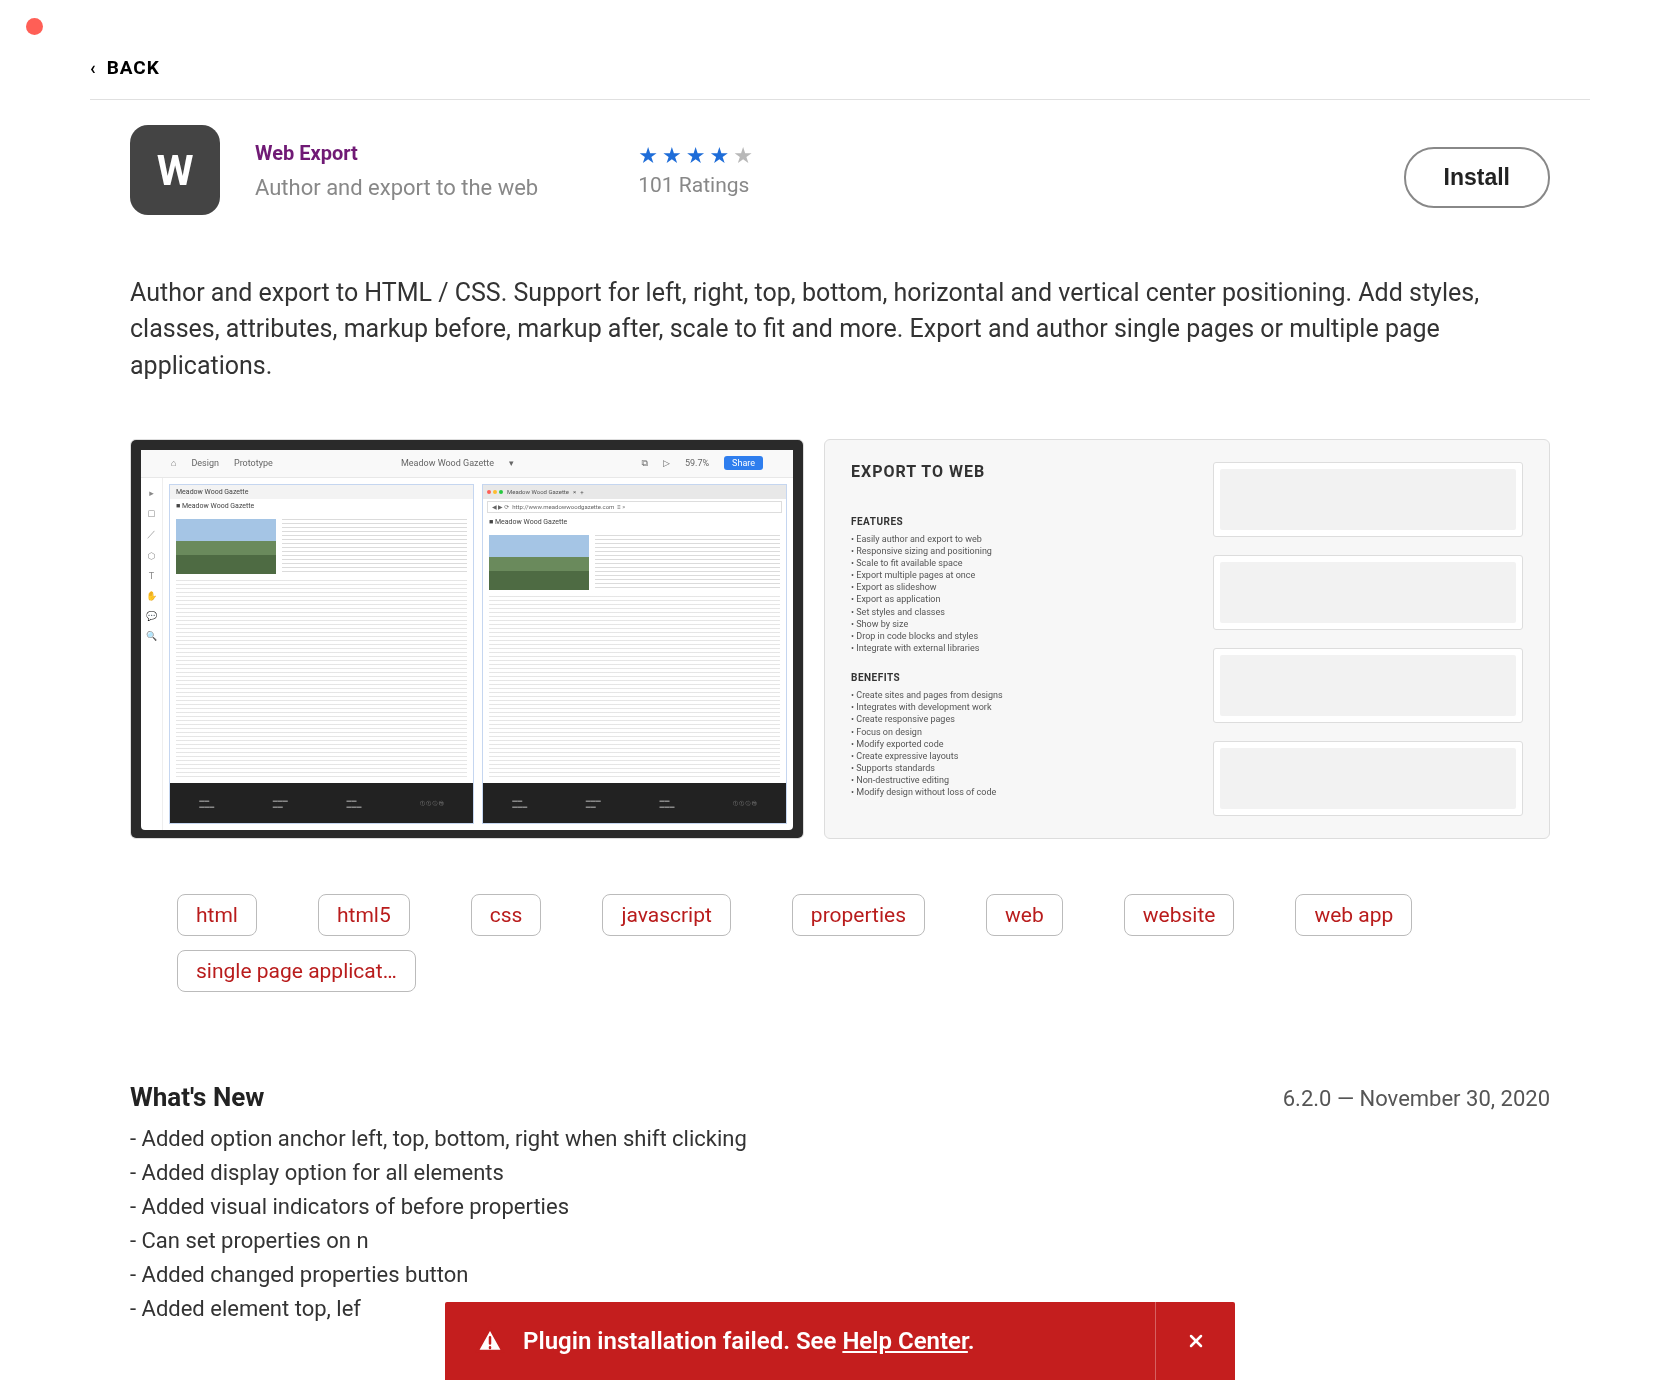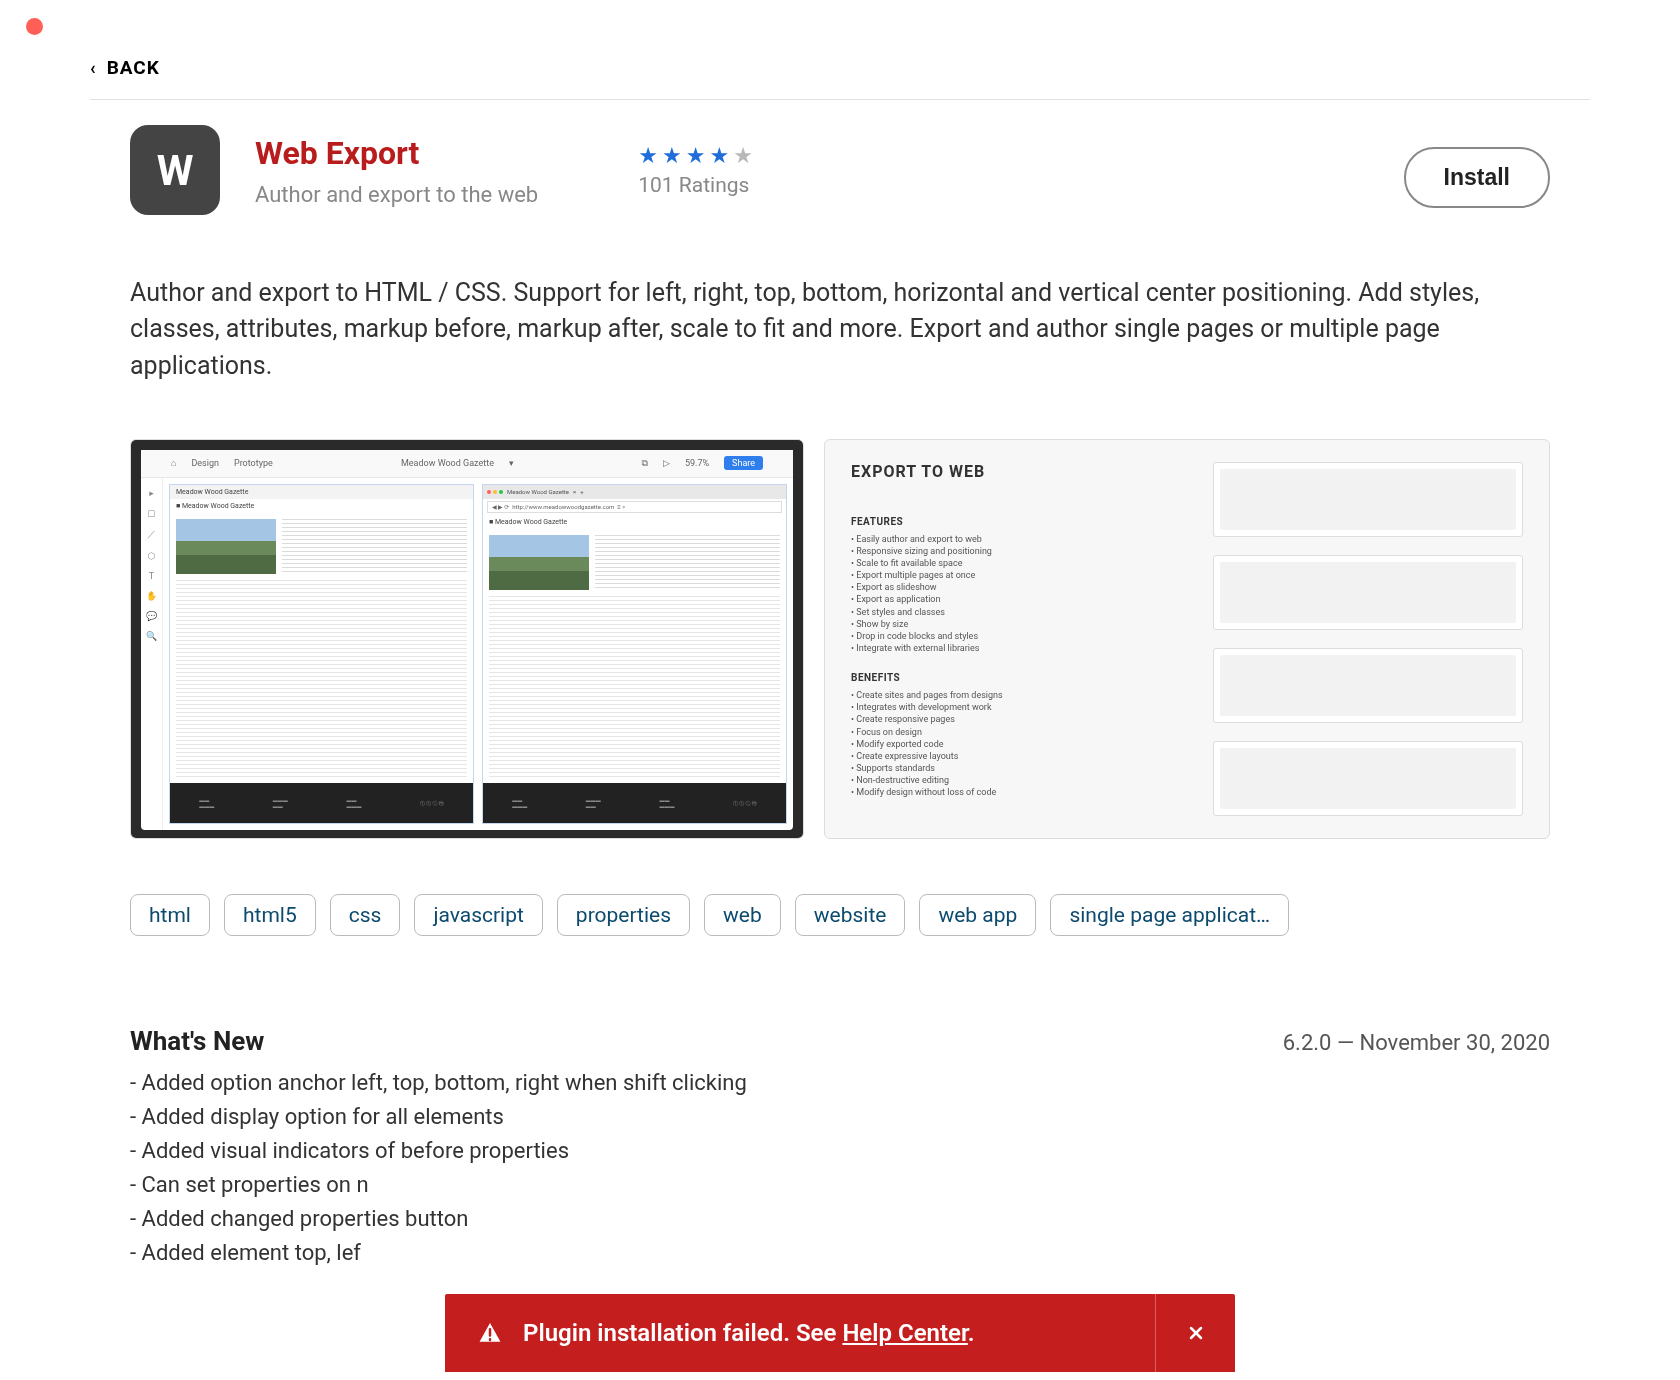--- a/index.html
+++ b/index.html
@@ -64,23 +64,23 @@
       font-size: 42px;
       font-weight: 700;
       margin-right: 35px;
       flex-shrink: 0;
     }
     .plugin-title-block {
       flex-shrink: 0;
       margin-right: 100px;
     }
     .plugin-title {
-      font-size: 32px;
+      font-size: 20px;
       font-weight: 700;
-      color: #b91c1c;
+      color: #701a75;
       margin-bottom: 10px;
     }
     .plugin-subtitle {
       font-size: 22px;
       color: #888;
     }
     .rating-block {
       flex-shrink: 0;
     }
     .stars {
@@ -298,22 +298,23 @@
       flex-wrap: wrap;
       gap: 14px;
       padding: 0 40px;
       margin-bottom: 90px;
     }
     .tag {
       border: 1px solid #bbb;
       border-radius: 8px;
       padding: 8px 18px;
       font-size: 21px;
-      color: #0c4a6e;
+      color: #b91c1c;
       cursor: pointer;
+      margin-left: 47px;
     }
     .whatsnew {
       padding: 0 40px;
     }
     .whatsnew-header {
       display: flex;
       align-items: baseline;
       margin-bottom: 10px;
     }
     .whatsnew-title {
@@ -326,21 +327,21 @@
       font-size: 22px;
       color: #555;
     }
     .changelog {
       font-size: 22px;
       color: #333;
       line-height: 1.55;
     }
     .toast {
       position: absolute;
-      bottom: 8px;
+      bottom: 0;
       left: 50%;
       transform: translateX(-50%);
       background: #c41e1e;
       color: #fff;
       display: flex;
       align-items: stretch;
       min-width: 790px;
       border-radius: 2px 2px 0 0;
       font-size: 24px;
       font-weight: 600;

